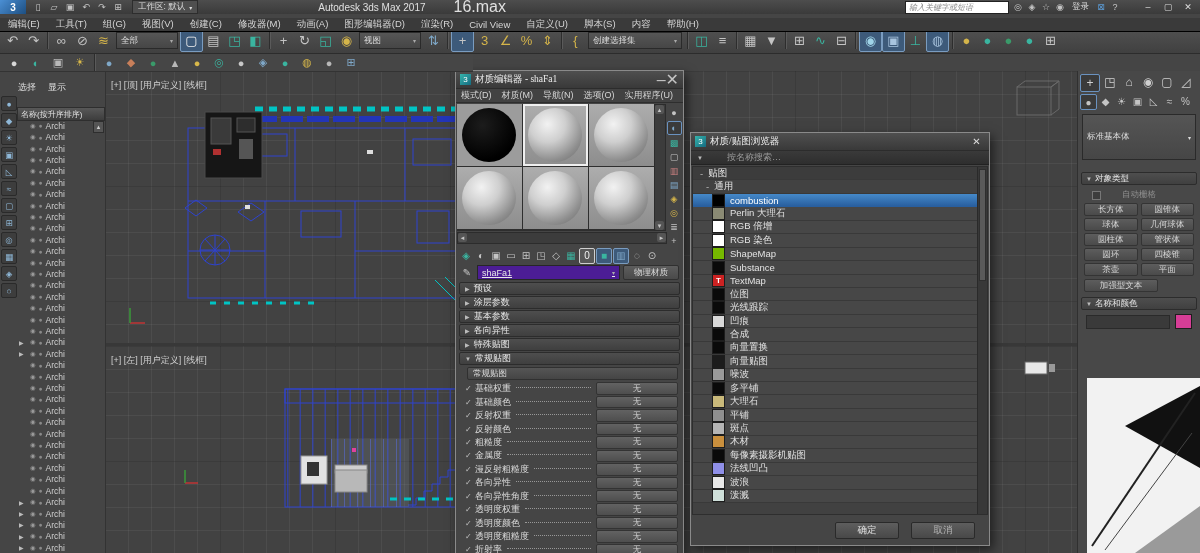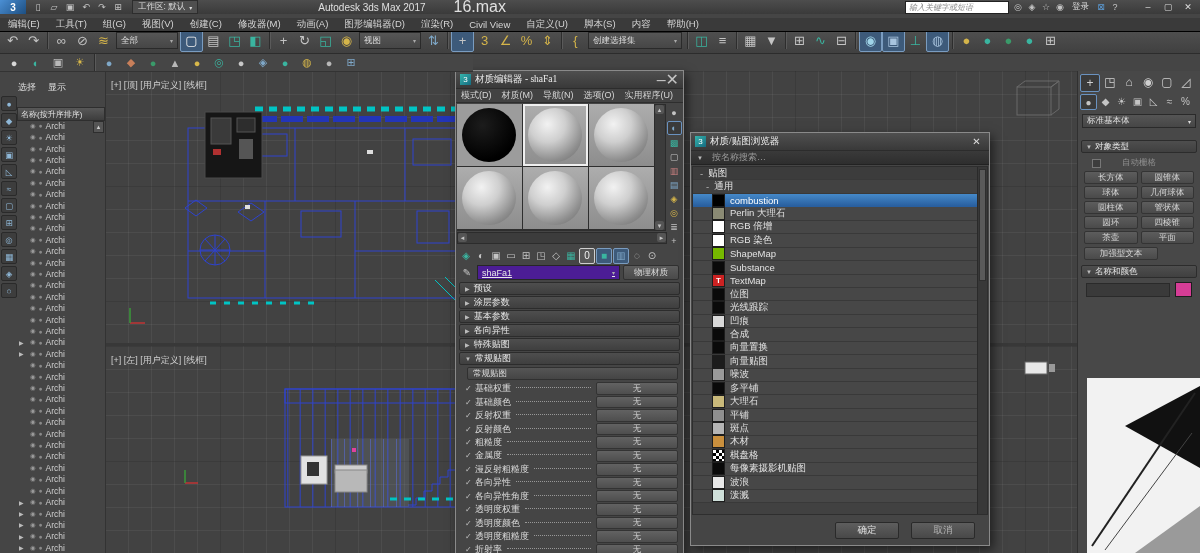--- a/index.html
+++ b/index.html
@@ -71,21 +71,21 @@
   .vp-label{position:absolute;left:6px;top:8px;font-size:9px;color:#cfcfcf;z-index:3;}
   .vp-svg{position:absolute;left:0;top:0;z-index:2;}
   
   .cmdpanel{position:absolute;right:0;top:71px;width:122px;bottom:0;background:#484848;border-left:1px solid #303030;z-index:11;}
   .cp-tabs{display:flex;padding:3px 2px 1px 2px;gap:1px;}
   .cp-tabs .icn{width:18px;height:16px;font-size:12px;color:#d0d0d0;}
   .cp-subtabs{display:flex;padding:1px 2px;gap:1px;}
   .cp-subtabs .icn{width:15px;height:14px;font-size:10px;}
   .icn.sel{background:#3a3a3a;border:1px solid #6a92c0;}
   .cp-dd{margin:3px 4px 12px 4px;height:12px;background:linear-gradient(#555,#464646);border:1px solid #2a2a2a;
-         font-size:8.5px;display:flex;align-items:center;justify-content:space-between;padding:0 4px;color:#ddd;}
+         font-size:8.5px;display:flex;align-items:center;justify-content:space-between;padding:16px 4px;color:#ddd;}
   .cp-roll{margin:5px 3px 0 3px;height:11px;background:linear-gradient(#4e4e4e,#404040);border:1px solid #2c2c2c;border-radius:2px;
            font-size:8.5px;color:#e5e5e5;display:flex;align-items:center;padding:0 4px;gap:3px;}
   .cp-roll .arr{font-size:6px;color:#bbb;}
   .autogrid{margin:4px 0 2px 14px;font-size:8.5px;color:#8f8f8f;display:flex;align-items:center;gap:21px;}
   .autogrid .box{width:7px;height:7px;border:1px solid #777;background:#3d3d3d;display:inline-block;}
   .cp-grid{display:grid;grid-template-columns:1fr 1fr;gap:2px 3px;margin:2px 6px 0 6px;}
   .cp-btn{height:11px;background:linear-gradient(#5d5d5d,#4a4a4a);border:1px solid #343434;border-radius:2px;
           font-size:8.5px;color:#d5d5d5;display:flex;align-items:center;justify-content:center;white-space:nowrap;overflow:hidden;}
   .cp-btn.wide{grid-column:1;width:72px;}
   .namecolor-row{display:flex;align-items:center;margin:4px 8px 0 8px;gap:5px;}
@@ -133,21 +133,21 @@
   .me-maps{flex:1;overflow:hidden;display:flex;flex-direction:column;padding:1px 4px 0 8px;}
   .map-row{height:13.45px;display:flex;align-items:center;flex:none;}
   .map-row .chk{font-size:8px;color:#c0c0c0;width:10px;}
   .map-row .lbl{font-size:9px;color:#dddddd;white-space:nowrap;}
   .map-row .lead{flex:1;border-bottom:1px dotted #979797;margin:0 5px 3px 5px;height:1px;}
   .map-row .none{width:80px;height:10.5px;background:linear-gradient(#626262,#4e4e4e);border:1px solid #333;
                  border-radius:2px;font-size:8.5px;color:#cfcfcf;display:flex;align-items:center;justify-content:center;flex:none;}
   
   #browser{left:690px;top:132px;width:298px;height:412px;display:flex;flex-direction:column;}
   .br-search{height:13px;background:linear-gradient(#3a3a3a,#2e2e2e);border-bottom:1px solid #222;display:flex;
-             align-items:center;font-size:9px;color:#999;padding:0 6px;gap:9px;}
+             align-items:center;font-size:9px;color:#999;padding:0 6px;gap:24px;}
   .br-search .arr{font-size:6px;color:#bbb;}
   .br-list{flex:1;overflow:hidden;position:relative;background:#414141;border:1px solid #2e2e2e;margin:1px 1px 0 1px;}
   .br-row{height:12.45px;display:flex;align-items:center;gap:5px;padding-left:19px;background:#474747;
           border-bottom:1px solid #393939;font-size:9.5px;color:#e2e2e2;position:relative;}
   .br-row.t-group{padding-left:7px;background:#3c3c3c;color:#e8e8e8;}
   .br-row.t-sub{padding-left:13px;background:#424242;}
   .br-row.t-group::before,.br-row.t-sub::before{content:"- ";color:#bbb;}
   .br-row.sel{background:linear-gradient(#4589c9,#295f9f);color:#fff;border-bottom-color:#295f9f;}
   .swatch{width:11px;height:11px;border:1px solid #1d1d1d;flex:none;display:flex;align-items:center;justify-content:center;
           font-size:8px;font-weight:bold;color:#fff;}
@@ -936,26 +936,26 @@
           </div>
           <div class="br-row t-item">
             <span class="swatch" style="background: rgb(181, 181, 181);"></span>
             <span>斑点</span>
           </div>
           <div class="br-row t-item">
             <span class="swatch" style="background: rgb(201, 143, 61);"></span>
             <span>木材</span>
           </div>
           <div class="br-row t-item">
-            <span class="swatch checker"></span>
-            <span>棋盘格</span>
-          </div>
-          <div class="br-row t-item">
             <span class="swatch" style="background: rgb(10, 10, 10);"></span>
             <span>每像素摄影机贴图</span>
+          </div>
+          <div class="br-row t-item">
+            <span class="swatch" style="background: rgb(143, 143, 232);"></span>
+            <span>法线凹凸</span>
           </div>
           <div class="br-row t-item">
             <span class="swatch" style="background: rgb(232, 232, 232);"></span>
             <span>波浪</span>
           </div>
           <div class="br-row t-item">
             <span class="swatch" style="background: rgb(207, 224, 218);"></span>
             <span>泼溅</span>
           </div>
         </div>

